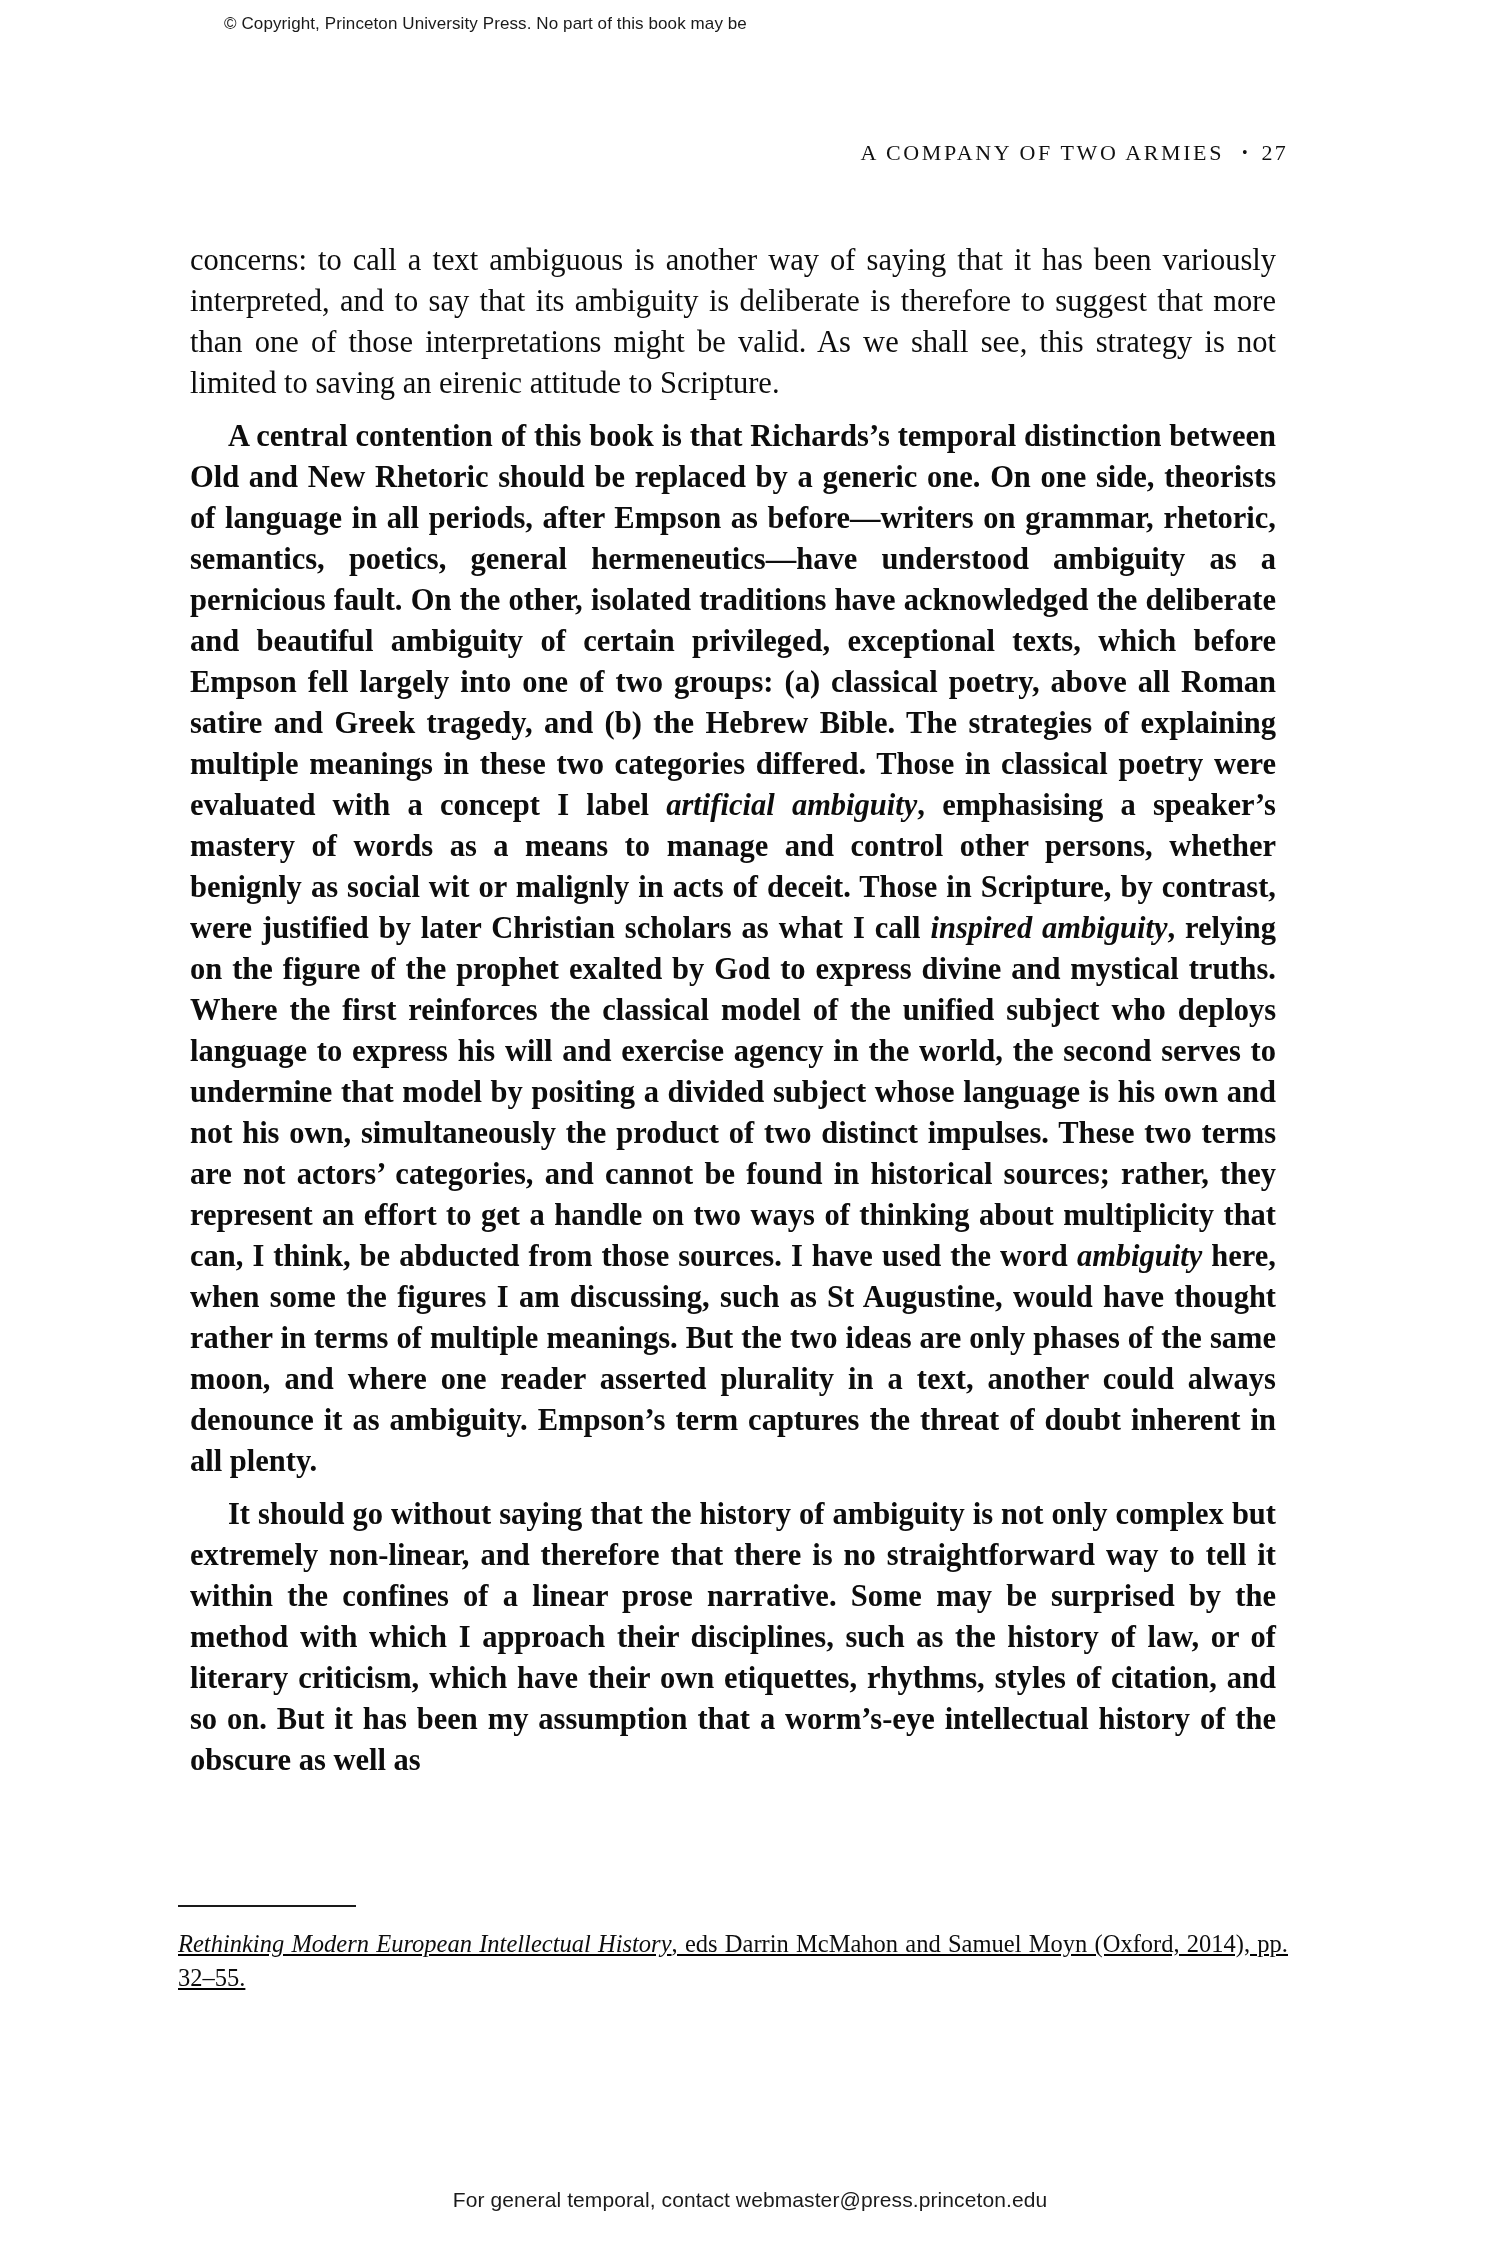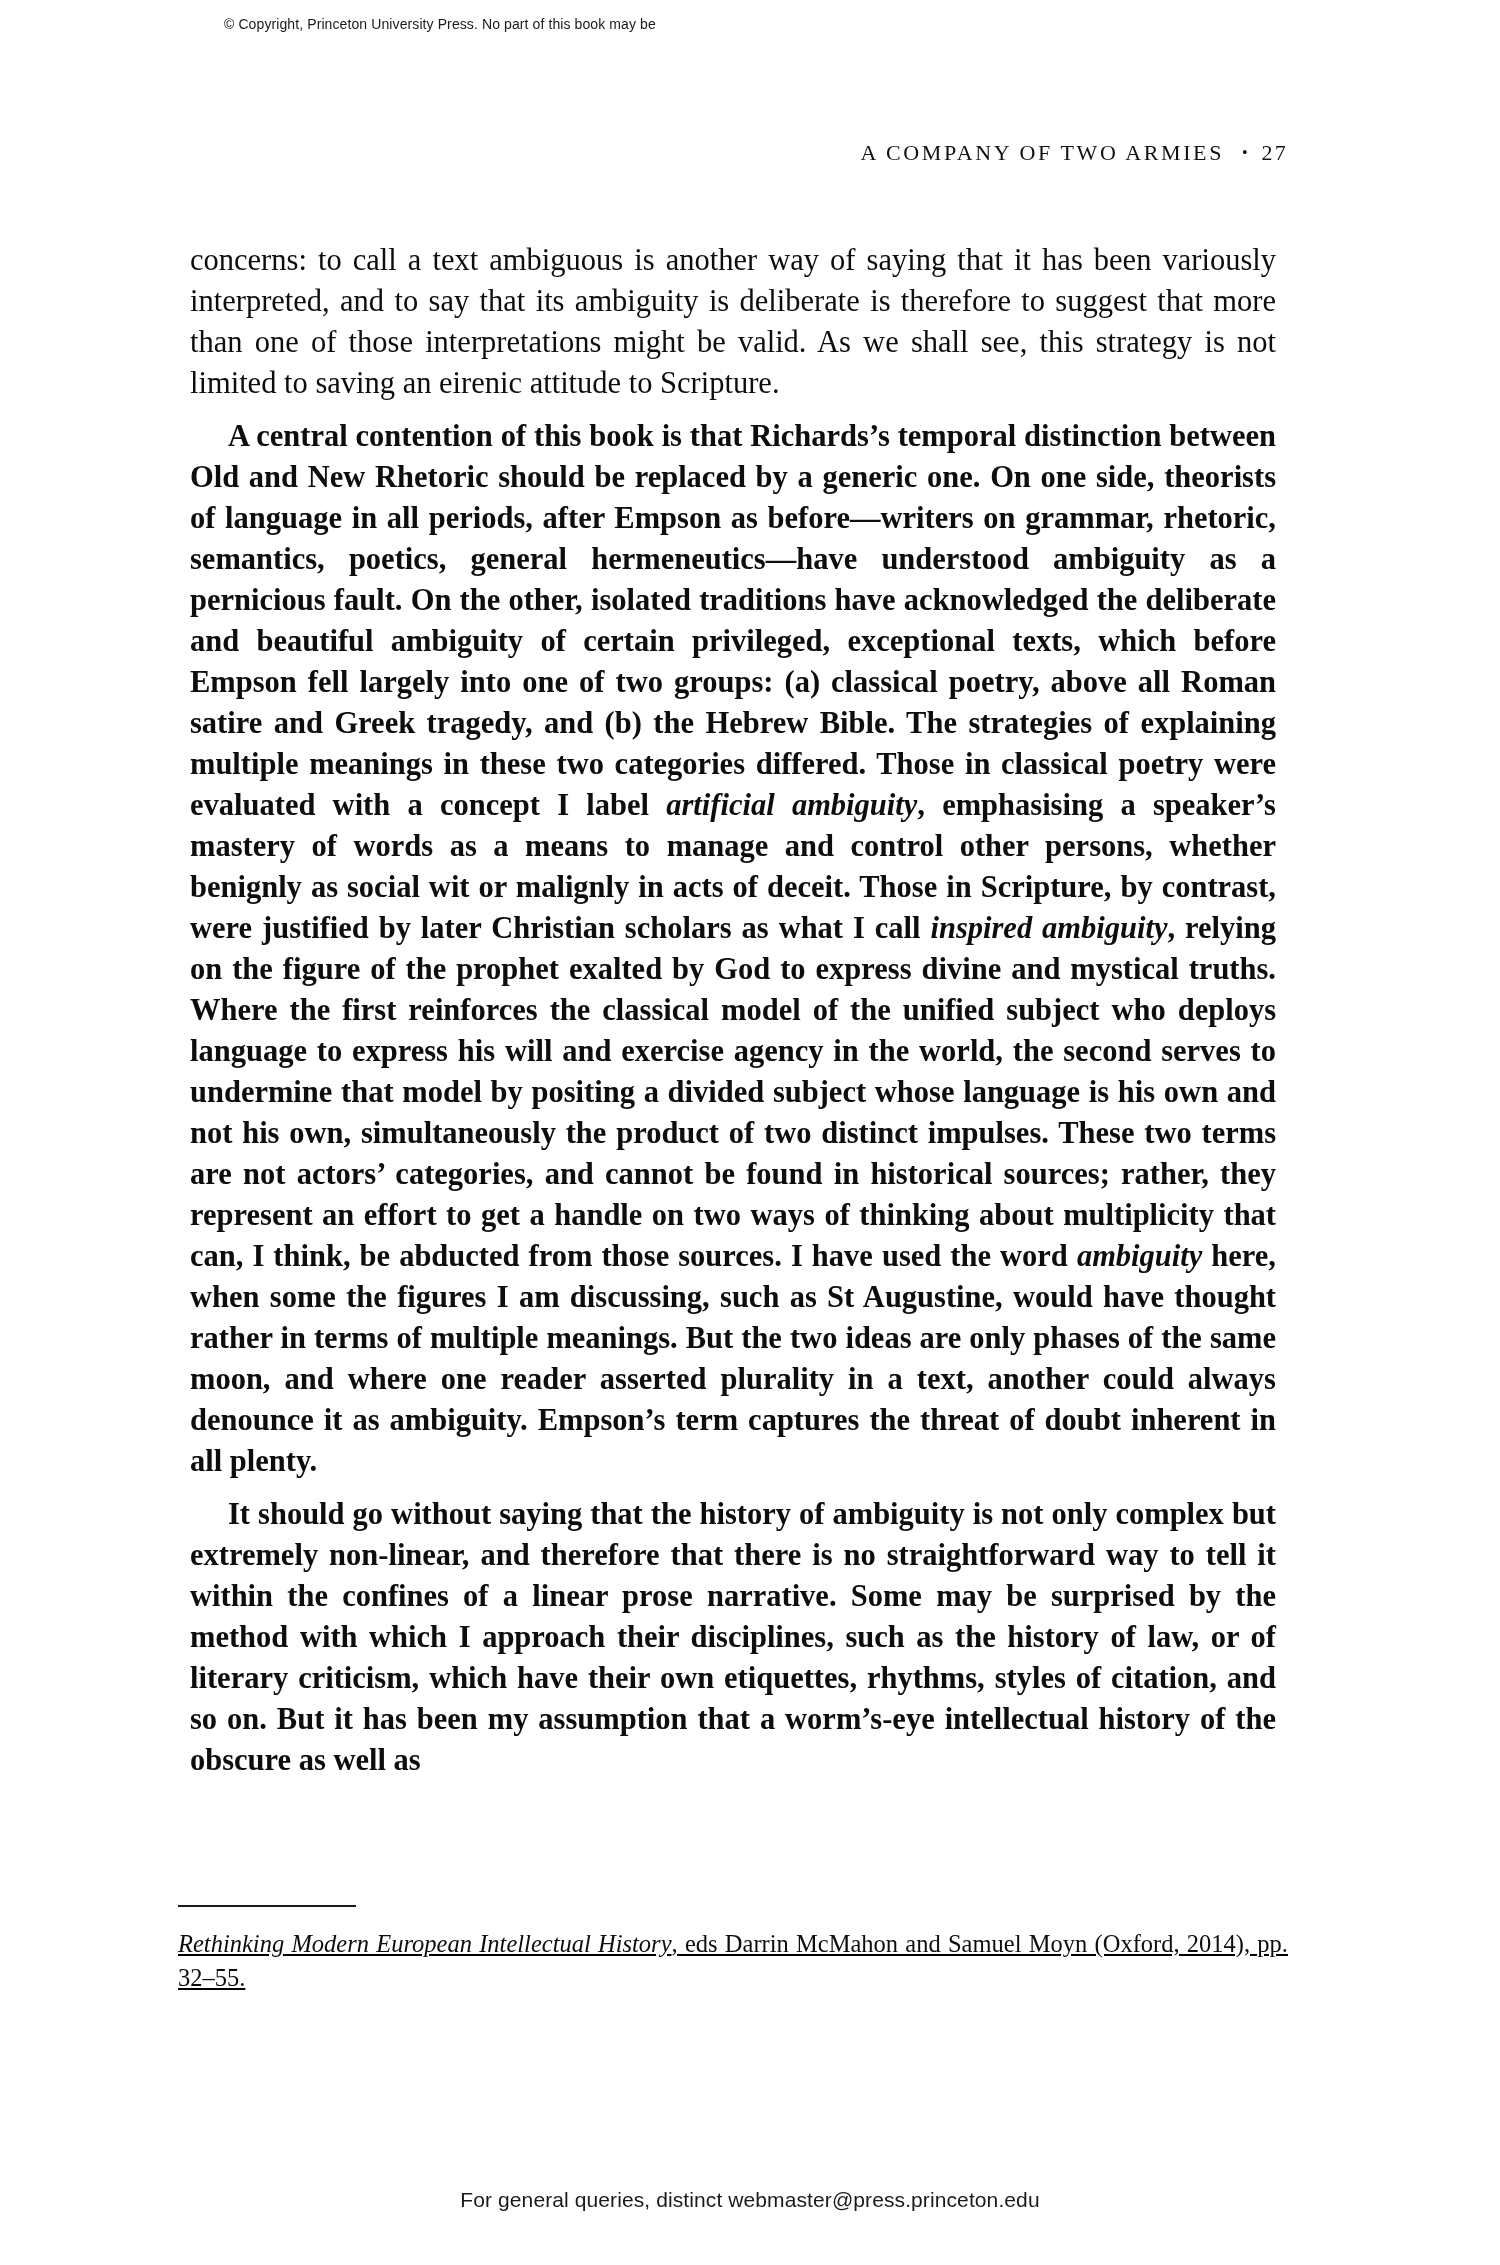--- a/index.html
+++ b/index.html
@@ -16,21 +16,21 @@
     overflow: hidden;
   }
 
   
   .copyright-notice {
     position: absolute;
     left: 224px;
     top: 10px;
     width: 620px;
     font-family: "Liberation Sans", sans-serif;
-    font-size: 14px;
+    font-size: 17px;
     line-height: 28px;
     color: #1a1a1a;
     text-align: left;
     letter-spacing: 0.1px;
   }
   .copyright-notice div { white-space: nowrap; }
 
   
   .running-header {
     position: absolute;
@@ -133,15 +133,15 @@
 
     <p class="indent">It should go without saying that the history of ambiguity is not only complex but extremely non-linear, and therefore that there is no straightforward way to tell it within the confines of a linear prose narrative. Some may be surprised by the method with which I approach their disciplines, such as the history of law, or of literary criticism, which have their own etiquettes, rhythms, styles of citation, and so on. But it has been my assumption that a worm’s-eye intellectual history of the obscure as well as</p>
 
   </div>
 
   <div class="footnote-block">
     <div class="footnote-rule"></div>
     <div class="footnote-text"><em>Rethinking Modern European Intellectual History</em><span>, eds Darrin McMahon and Samuel Moyn (Oxford, 2014), pp. 32–55.</span></div>
   </div>
 
-  <div class="page-footer">For general queries, distinct webmaster@press.princeton.edu</div>
+  <div class="page-footer">For general temporal, contact webmaster@press.princeton.edu</div>
 
 </div>
 
 </body></html>

